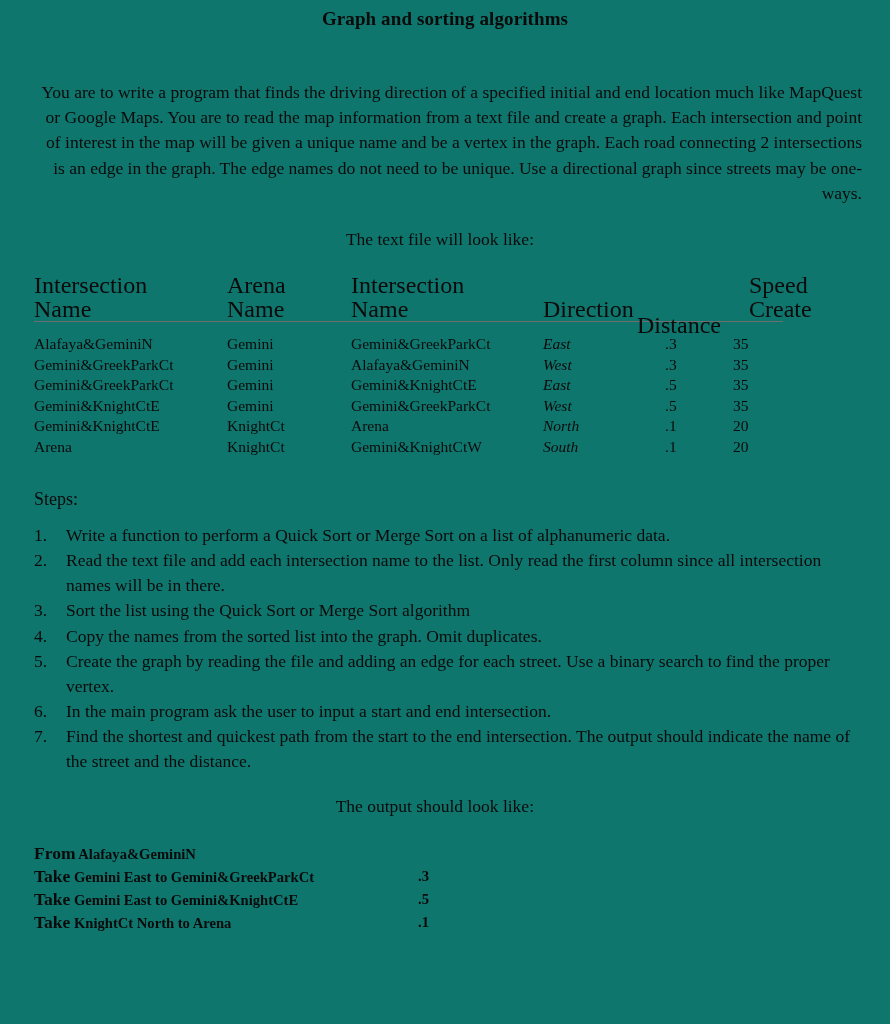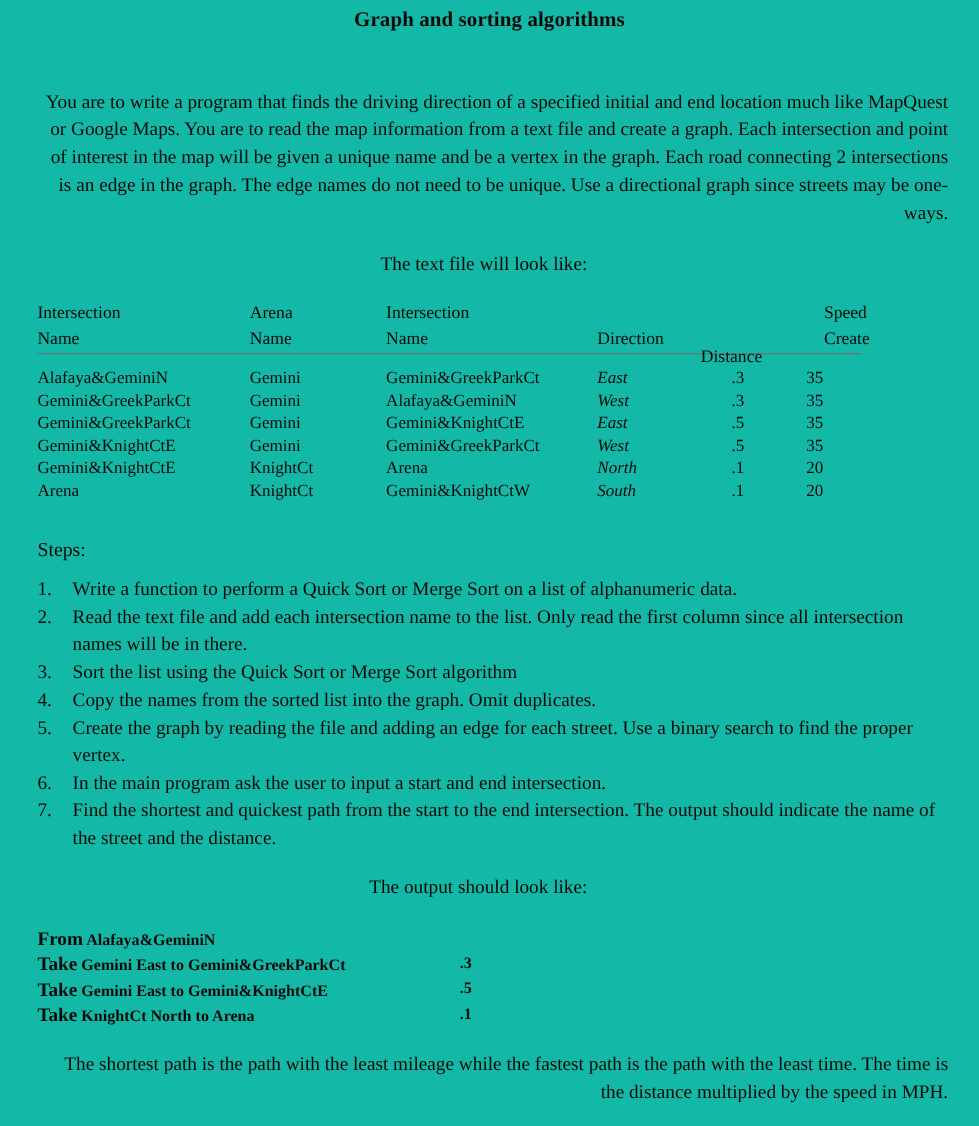--- a/index.html
+++ b/index.html
@@ -14,21 +14,21 @@
     position: relative;
     font-family: "Liberation Serif", "DejaVu Serif", serif;
     color: #0a0a0a;
     overflow: hidden;
   }
   .page {
     position: absolute;
     left: 0; top: 0;
     width: 890px;
     height: 1024px;
-    background: #14b8a6;
+    background: #0f766e;
   }
 
   
   .doc-title {
     position: absolute;
     left: 0;
     top: 8px;
     width: 890px;
     text-align: center;
     font-size: 19px;
@@ -72,21 +72,21 @@
     width: 780px;
   }
   .thead {
     position: relative;
     height: 48px;
     border-bottom: 1.6px solid #6e6e6e;
     width: 749px;
   }
   .thead .hcell {
     position: absolute;
-    font-size: 16px;
+    font-size: 24px;
     line-height: 24px;
     white-space: pre;
   }
   .h-c1 { left: 0px;   top: 0px; }
   .h-c2 { left: 193px; top: 0px; }
   .h-c3 { left: 317px; top: 0px; }
   .h-c4 { left: 509px; top: 24px; }
   .h-c5 { left: 603px; top: 12px; margin-top: 28px; }
   .h-c6 { left: 715px; top: 0px; }
 
@@ -288,15 +288,14 @@
     <div class="out-line">
       <span class="out-lead">Take</span><span class="out-rest"> Gemini East to Gemini&amp;KnightCtE</span>
       <span class="out-dist">.5</span>
     </div>
     <div class="out-line">
       <span class="out-lead">Take</span><span class="out-rest"> KnightCt North to Arena</span>
       <span class="out-dist">.1</span>
     </div>
   </div>
 
-  <div class="para" id="closing-para">The shortest path is the path with the least mileage while the fastest path is the path with the least time. The time is the distance multiplied by the speed in MPH.</div>
 
 </div>
 
 </body></html>

